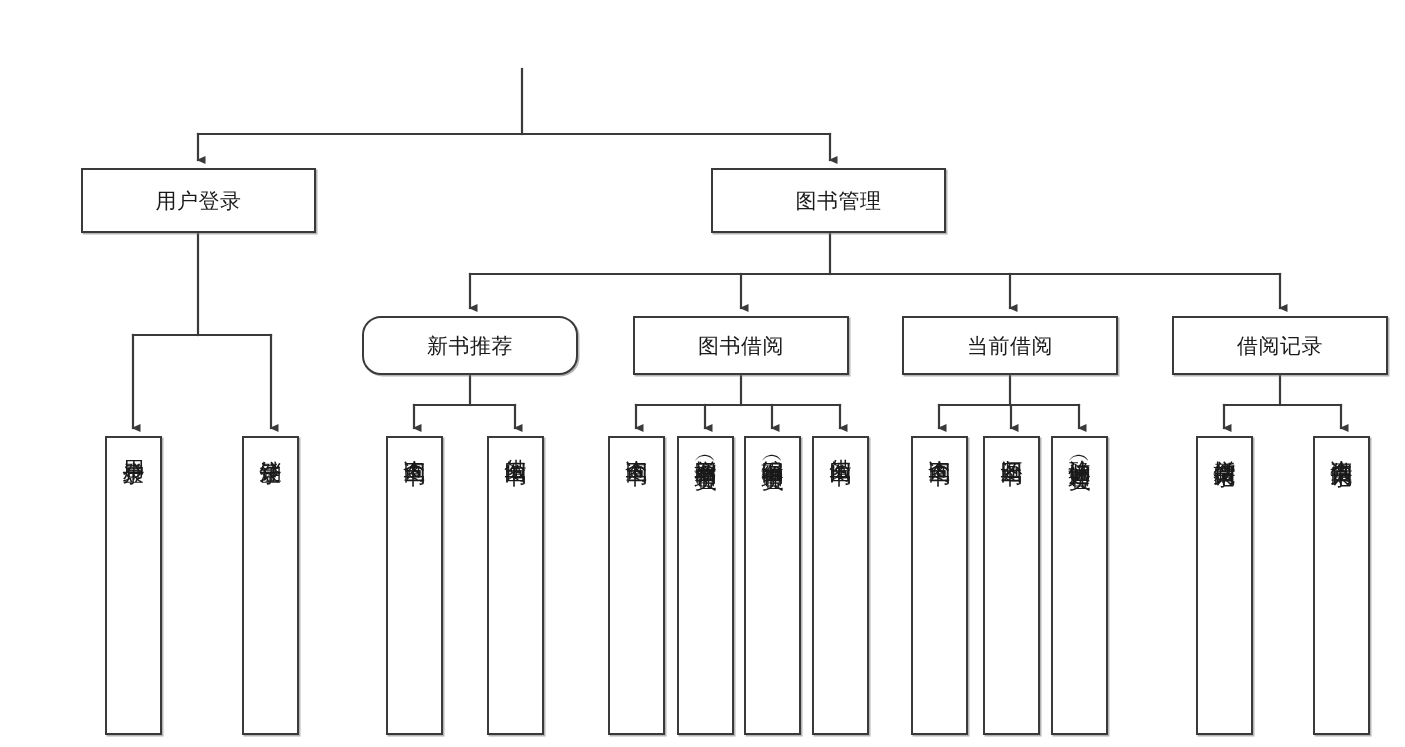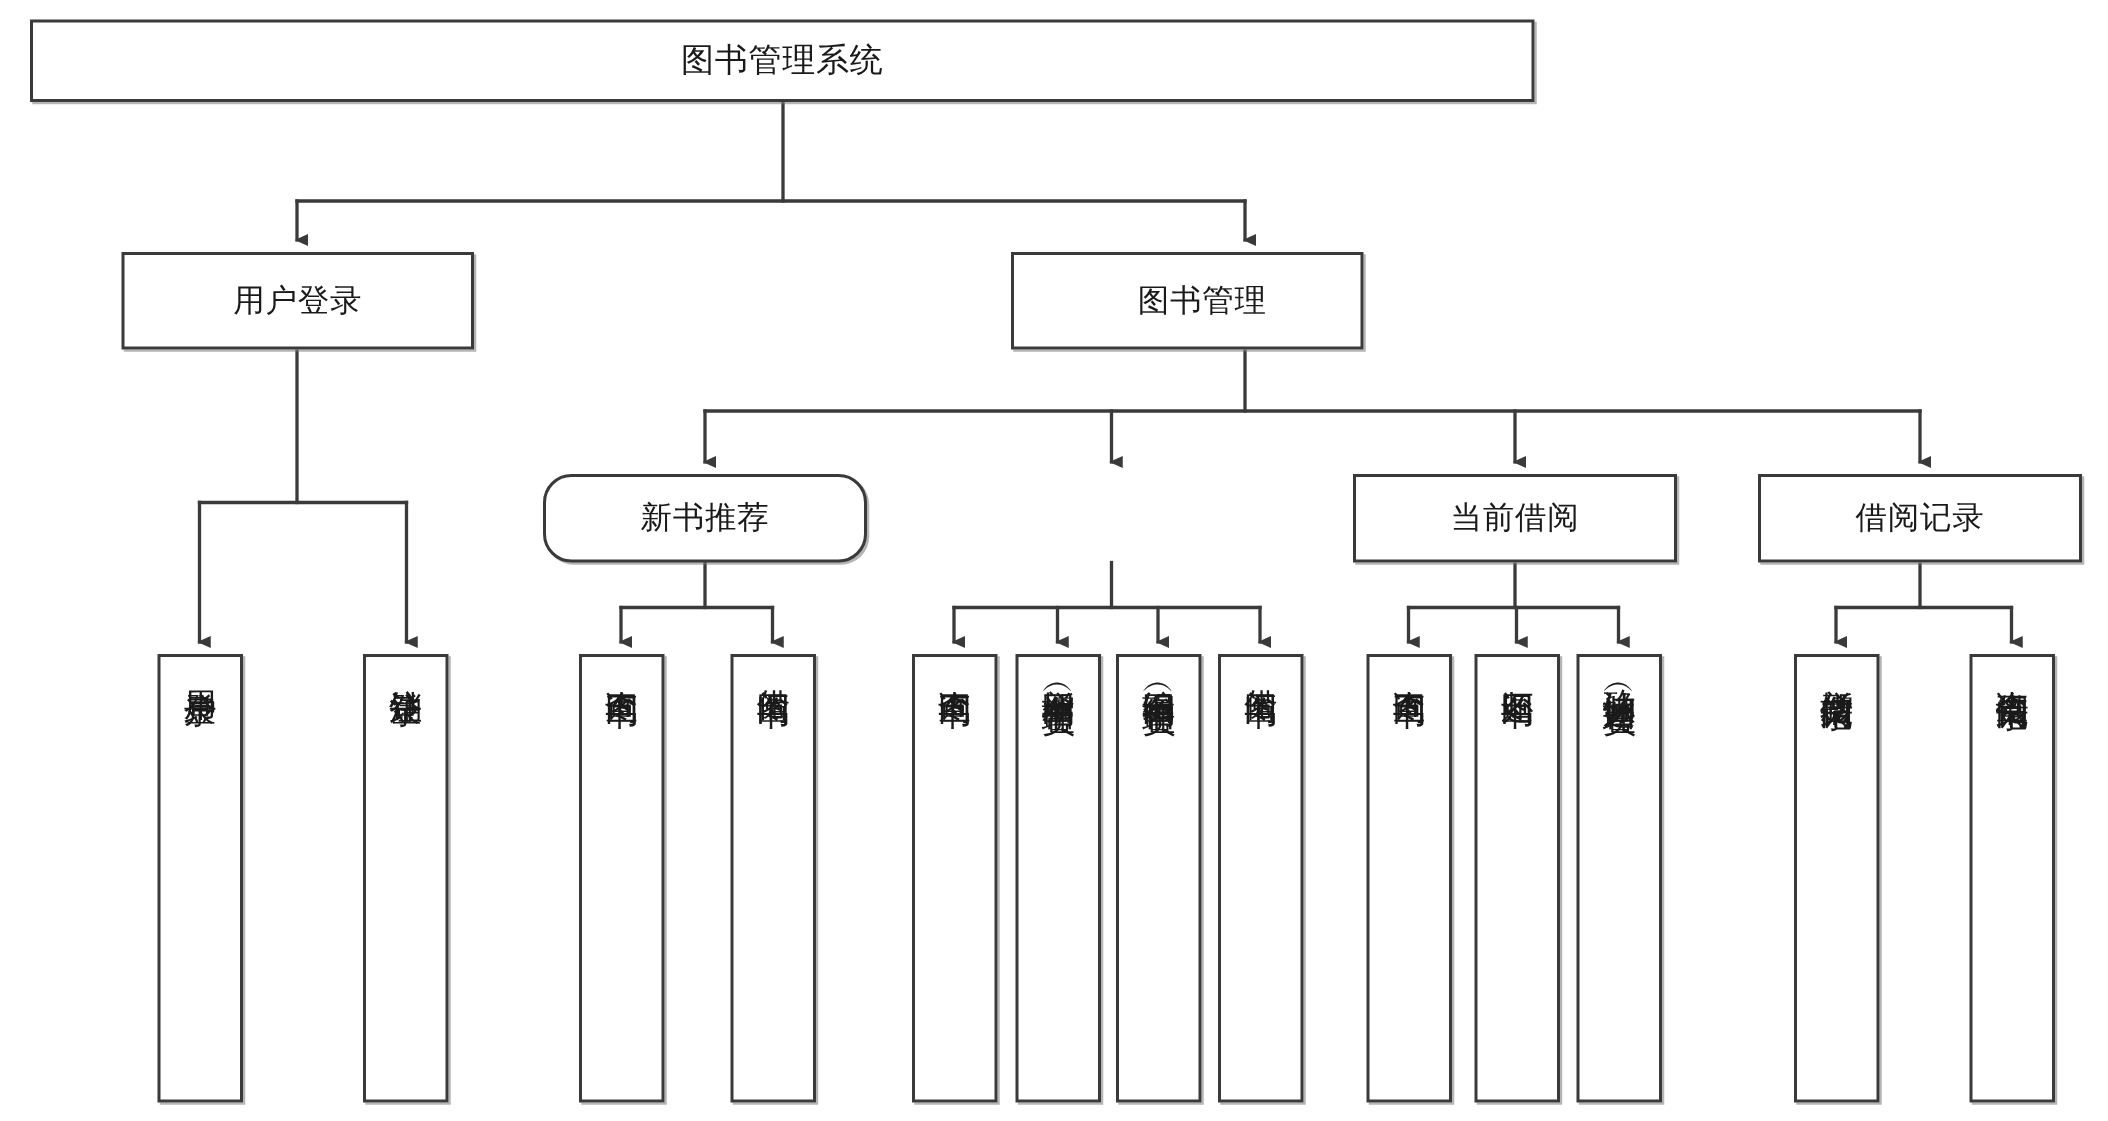--- a/index.html
+++ b/index.html
@@ -125,33 +125,33 @@
       <path d="M1011,405 L1011,428" marker-end="url(#arrow)"></path>
       <path d="M1079,405 L1079,428" marker-end="url(#arrow)"></path>
 
       <path d="M1280,375 L1280,405"></path>
       <path d="M1224,405 L1341,405"></path>
       <path d="M1224,405 L1224,428" marker-end="url(#arrow)"></path>
       <path d="M1341,405 L1341,428" marker-end="url(#arrow)"></path>
     </g>
   </svg>
 
-  <div class="node h root" style="left:20px; top:13px; width:1003px; height:55px;">
-    <span class="label">图书管理系统</span>
-  </div>
 
   <div class="node h" style="left:81px; top:168px; width:235px; height:65px;">
     <span class="label">用户登录</span>
   </div>
-  <div class="node h" style="left:674px; top:168px; width:235px; height:65px;padding-left:20px;">
+  <div class="node h" style="left:711px; top:168px; width:235px; height:65px;padding-left:20px;">
     <span class="label">图书管理</span>
   </div>
 
   <div class="node h" style="left:362px; top:316px; width:216px; height:59px;border-radius:19px;">
     <span class="label">新书推荐</span>
+  </div>
+  <div class="node h" style="left:633px; top:316px; width:216px; height:59px;">
+    <span class="label">图书借阅</span>
   </div>
   <div class="node h" style="left:1172px; top:316px; width:216px; height:59px;">
     <span class="label">借阅记录</span>
   </div>
   <div class="node h" style="left:902px; top:316px; width:216px; height:59px;">
     <span class="label">当前借阅</span>
   </div>
 
   <div class="node v" style="left:105px; top:436px; width:57px; height:299px;">
     <span class="label">用户登录</span>

